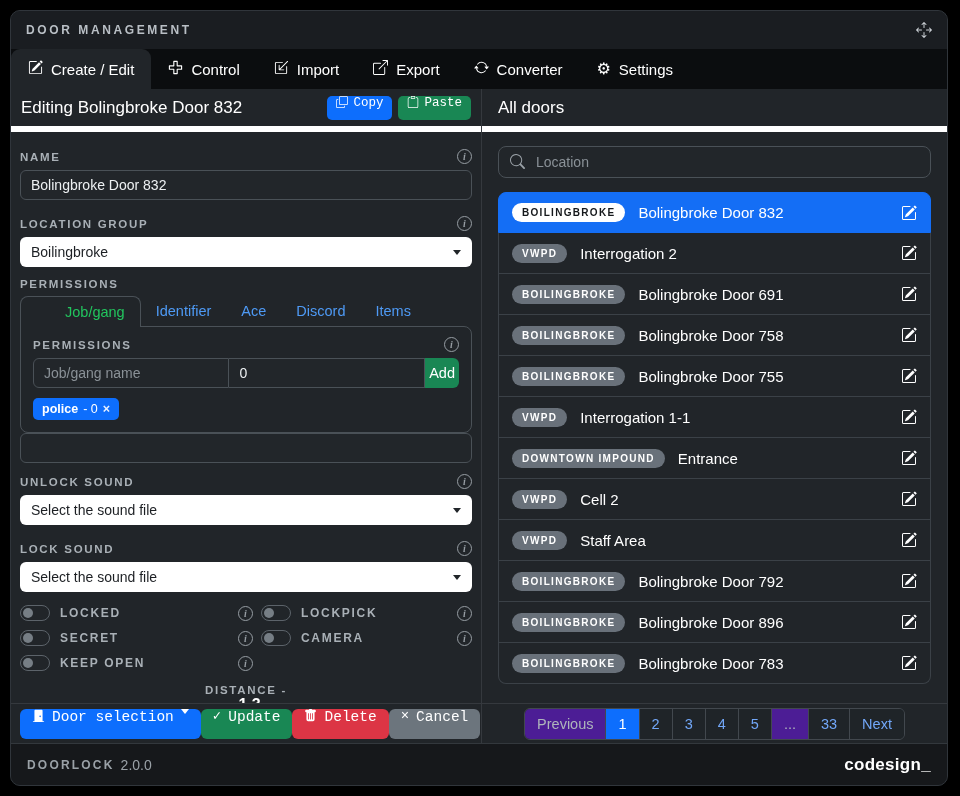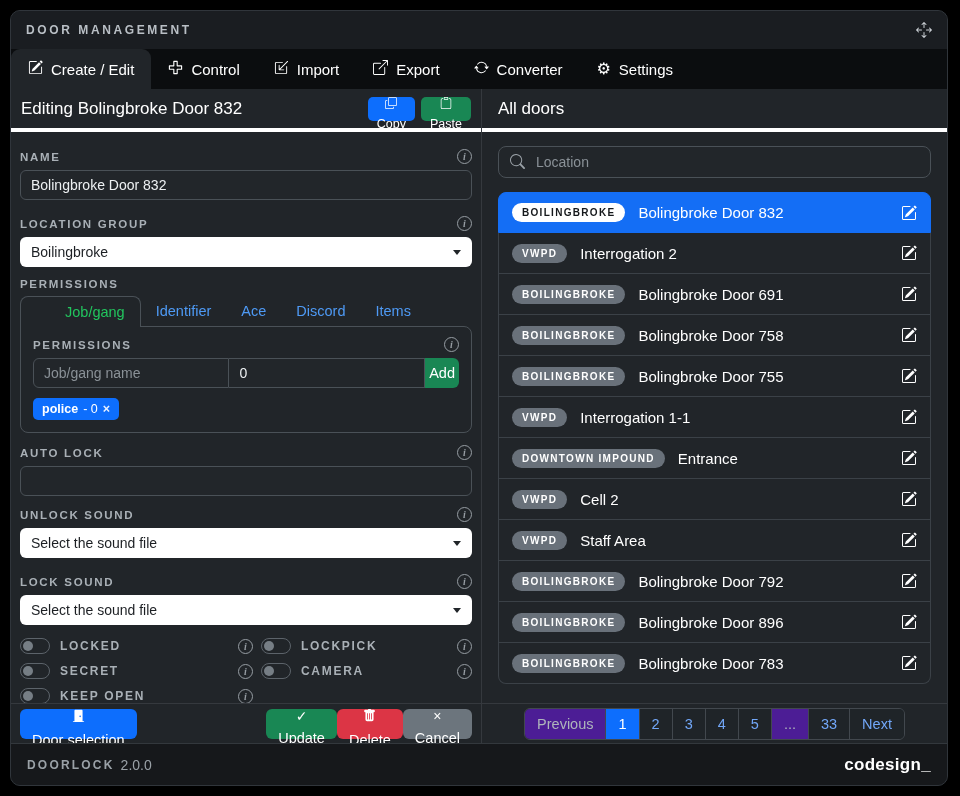--- a/index.html
+++ b/index.html
@@ -22,28 +22,28 @@
   .tab svg { flex:0 0 auto; }
   .gear-glyph { font-size:16px; line-height:1; }
 
   
   .content { flex:1; display:flex; min-height:0; }
   .vdivider { width:1px; background:#35393e; flex:0 0 auto; }
   .panel { display:flex; flex-direction:column; min-width:0; }
   .panel.left { width:470px; flex:0 0 auto; }
   .panel.right { flex:1; }
   .panel-head { height:43px; flex:0 0 auto; display:flex; align-items:center;
-    padding:0 10px; border-bottom:4px solid #ffffff; }
+    padding:0 10px; border-bottom:6px solid #ffffff; }
   .panel.right .panel-head { padding:0 16px; }
   .panel-title { font-size:17px; color:#fff; }
   .head-actions { margin-left:auto; display:flex; gap:6px; }
 
   
-  .btn { height:30px; border:none; border-radius:6px; display:inline-flex; align-items:center;
-    gap:7px; font-size:14.5px; color:#fff; padding:0 12px; font-family:Liberation Sans, sans-serif; cursor:pointer; white-space:nowrap;flex-direction:column; }
+  .btn { height:30px; border:none; border-radius:6px; display:inline-flex; align-items:flex-start;
+    gap:7px; font-size:14.5px; color:#fff; padding:0 12px; font-family:Liberation Mono, monospace; cursor:pointer; white-space:nowrap; }
   .btn-xs { height:24px; padding:0 9px; font-size:12.5px; border-radius:5px; gap:5px; }
   .btn-primary { background:#0d6efd; }
   .btn-success { background:#198754; }
   .btn-danger  { background:#dc3545; }
   .btn-secondary { background:#6c757d; }
   .caret-down { width:0; height:0; border-left:4.5px solid transparent; border-right:4.5px solid transparent;
     border-top:5px solid #fff; display:inline-block; }
   .glyph { font-size:14px; line-height:1; }
 
   
@@ -251,24 +251,20 @@
               <input class="input" value="0" style="">
               <button class="btn-add">Add</button>
             </div>
             <span class="tag">
               <span class="tname">police</span>
               <span>- 0</span>
               <span class="x">×</span>
             </span>
           </div>
 
-          <div class="lbl-row" style="margin-top:12px;">
-            <span class="lbl">AUTO LOCK</span>
-            <span class="info"></span>
-          </div>
           <input class="input" style="">
 
           <div class="field-row" style="margin-top:4px;">
             <div class="field">
               <div class="lbl-row">
                 <span class="lbl">UNLOCK SOUND</span>
                 <span class="info"></span>
               </div>
               <div class="select-white">
                 <span>Select the sound file</span>

